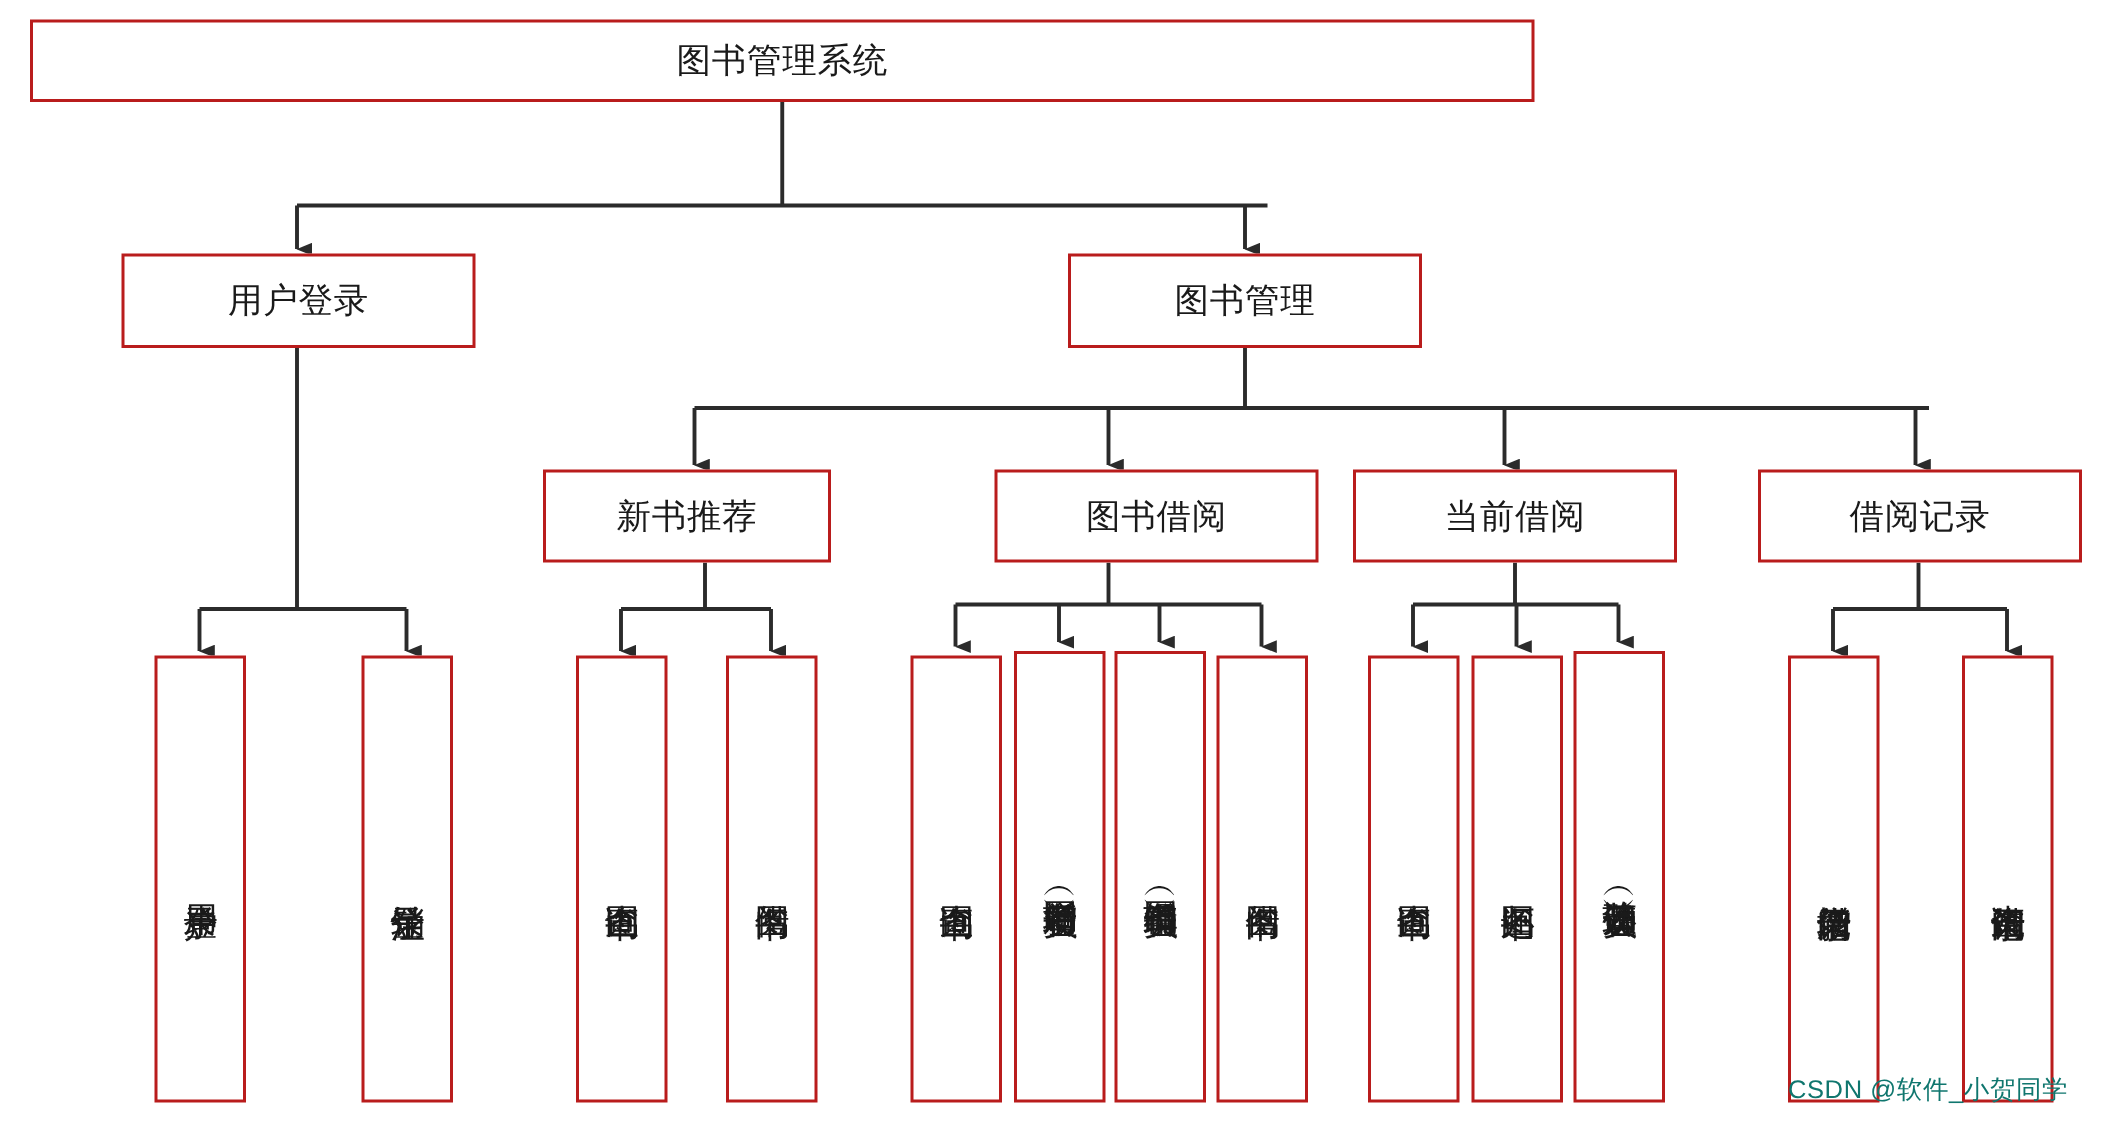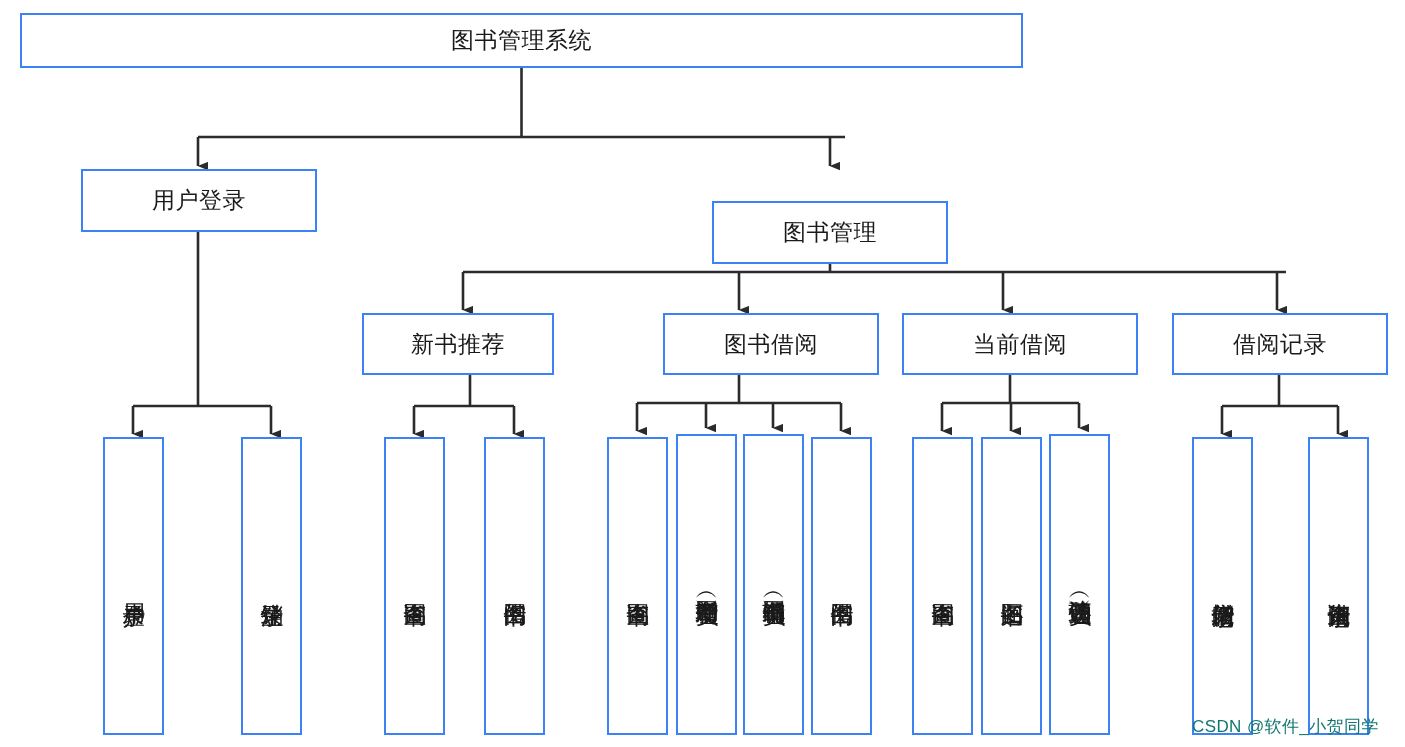--- a/index.html
+++ b/index.html
@@ -24,21 +24,21 @@
     left: 0;
     top: 0;
     width: 1405px;
     height: 747px;
     pointer-events: none;
   }
   .node {
     position: absolute;
     box-sizing: border-box;
     background: #ffffff;
-    border: 2px solid #3b82f6;
+    border: 2px solid #b91c1c;
     display: flex;
     align-items: center;
     justify-content: center;
     color: #1a1a1a;
   }
   .node-h {
     font-size: 23px;
     letter-spacing: 0.5px;
     line-height: 1;
   }
@@ -119,31 +119,31 @@
     </g>
   </svg>
 
   <div class="node node-h" style="left:20px; top:13px; width:1003px; height:55px;">
     <span>图书管理系统</span>
   </div>
 
   <div class="node node-h" style="left:81px; top:169px; width:236px; height:63px;">
     <span>用户登录</span>
   </div>
-  <div class="node node-h" style="left:712px; top:169px; width:236px; height:63px;margin-top:32px;">
+  <div class="node node-h" style="left:712px; top:169px; width:236px; height:63px;">
     <span>图书管理</span>
   </div>
 
   <div class="node node-h" style="left:362px; top:313px; width:192px; height:62px;">
     <span>新书推荐</span>
   </div>
   <div class="node node-h" style="left:663px; top:313px; width:216px; height:62px;">
     <span>图书借阅</span>
   </div>
-  <div class="node node-h" style="left:902px; top:313px; width:236px; height:62px;">
+  <div class="node node-h" style="left:902px; top:313px; width:216px; height:62px;">
     <span>当前借阅</span>
   </div>
   <div class="node node-h" style="left:1172px; top:313px; width:216px; height:62px;">
     <span>借阅记录</span>
   </div>
 
   <div class="node node-v" style="left:103px; top:437px; width:61px; height:298px;">
     <span class="vlabel">用户登录</span>
   </div>
   <div class="node node-v" style="left:241px; top:437px; width:61px; height:298px;">

